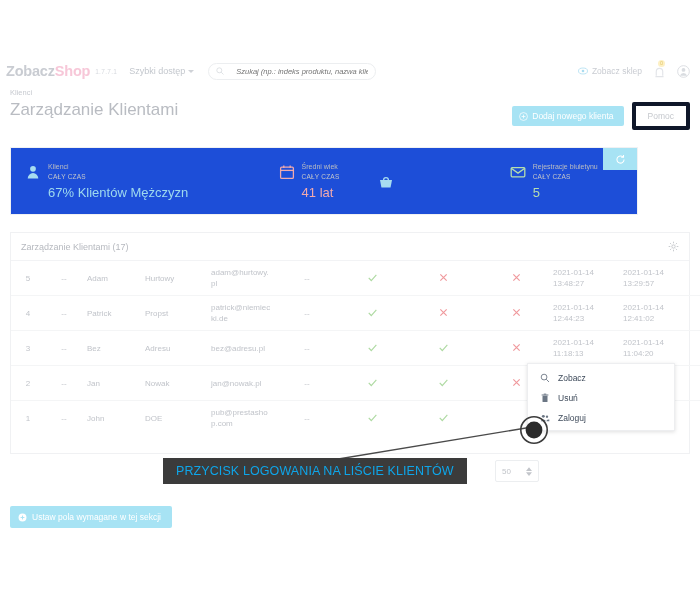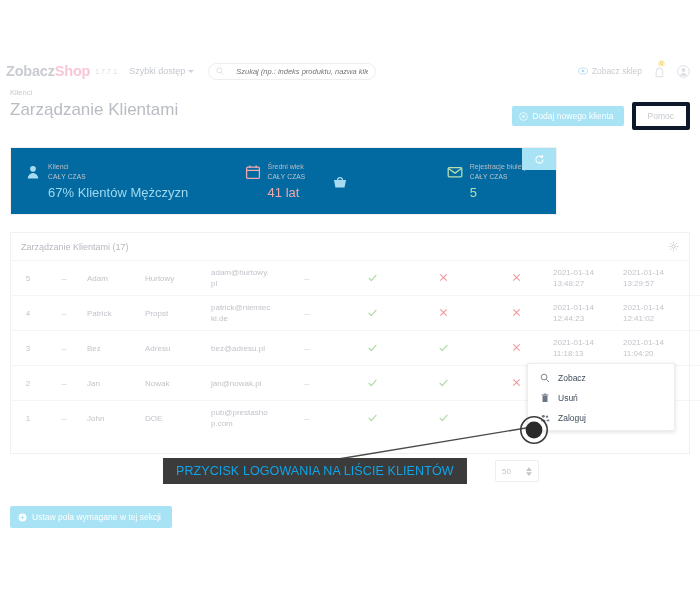--- a/index.html
+++ b/index.html
@@ -53,22 +53,22 @@
     font-family: "Liberation Sans", sans-serif; cursor: pointer;
   }
   .plus-c { width: 9px; height: 9px; }
   .btn-help {
     background: #fff; color: #c6c9ce; border: 4px solid #0f172a; border-radius: 2px;
     font-size: 8.5px; padding: 5px 12px; font-family: "Liberation Sans", sans-serif; cursor: pointer;
   }
 
   
   .kpi-panel {
-    position: absolute; top: 147px; left: 10px; width: 547px; height: 68px;
-    background: #0369a1; border: 1px solid #f0f1f3; display: flex; align-items: center;
+    position: absolute; top: 147px; left: 10px; width: 628px; height: 68px;
+    background: #1d4ed8; border: 1px solid #f0f1f3; display: flex; align-items: center;
   }
   .kpi { display: flex; align-items: flex-start; gap: 7px; padding-left: 14px; }
   .kpi-ico { width: 16px; height: 16px; margin-top: 2px; flex: 0 0 auto; }
   .kpi-lab { font-size: 7px; color: #b9bcc2; line-height: 10px; }
   .kpi-sub { font-size: 6.5px; color: #c3c6cb; letter-spacing: .2px; line-height: 10px; }
   .kpi-val { font-size: 13px; margin-top: 4px; line-height: 14px; }
   .k1 { width: 270px; } .k2 { width: 105px; } .k3 { width: 140px; } .k4 { width: 150px; }
   .c-blue { color: #9ed9ee; } .c-red { color: #f0a9ad; } .c-green { color: #b6dfae; }
   .kpi-refresh {
     position: absolute; top: 0; right: 0; width: 34px; height: 22px; background: #a7e3f4;

